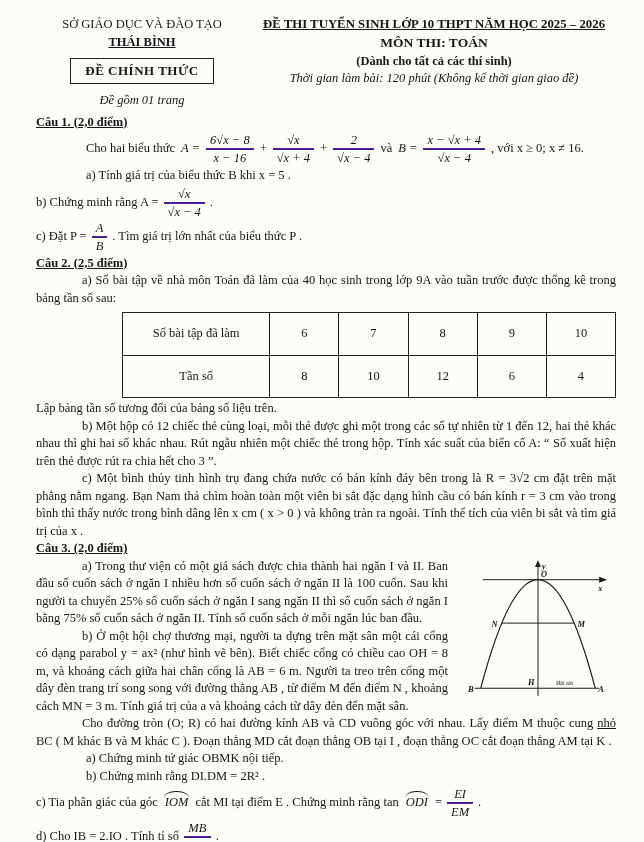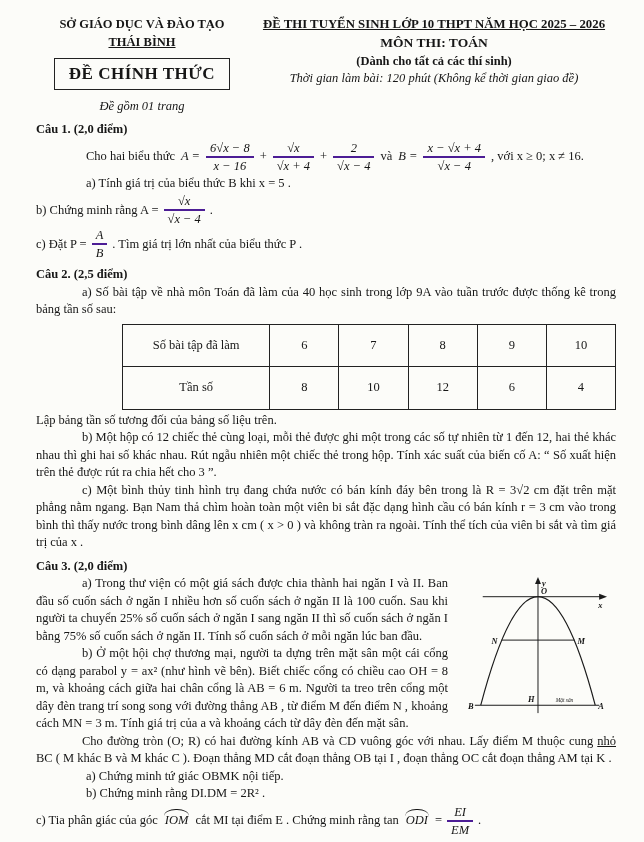--- a/index.html
+++ b/index.html
@@ -8,31 +8,31 @@
     width:644px; height:842px; margin:0 auto; background:#fcfcf9;
     font-family:"Liberation Serif","DejaVu Serif",serif;
     font-size:12.5px; line-height:1.4; color:#161616;
     padding:16px 28px 0 36px; overflow:hidden; position:relative;
   }
   .u { text-decoration:underline; }
 
   
   .header { display:flex; margin-bottom:4px; }
   .h-left { width:212px; flex-shrink:0; text-align:center; }
-  .h-left .line1 { font-weight:bold; }
+  .h-left .line1 { font-weight:normal; }
   .h-left .line2 { font-weight:bold; text-decoration:underline; }
-  .official-box { display:inline-block; border:1.5px solid #222; padding:3px 14px; margin-top:7px; font-weight:bold; font-size:17px; letter-spacing:.5px; }
+  .official-box { display:inline-block; border:1.5px solid #222; padding:3px 14px; margin-top:7px; font-weight:bold; font-size:13px; letter-spacing:.5px; }
   .pages-note { font-style:italic; margin-top:8px; text-align:center; }
   .h-right { flex:1; text-align:center; padding-left:4px; }
   .h-right .title { font-weight:bold; text-decoration:underline; font-size:12.8px; }
   .h-right .subject { font-weight:bold; font-size:13.5px; }
   .h-right .audience { font-weight:bold; }
   .h-right .duration { font-style:italic; }
 
-  .q-heading { font-weight:bold; margin-top:6px; clear:none; }
+  .q-heading { font-weight:bold; margin-top:0; clear:none;text-decoration:underline; }
   .para { margin:0; text-align:justify; text-indent:46px; }
   .noindent { text-indent:0; }
   .sub { margin-left:50px; }
 
   
   .mrow { display:flex; align-items:center; gap:6px; margin:2px 0 2px 50px; flex-wrap:nowrap; }
   .mrow2 { display:flex; align-items:center; gap:5px; margin:2px 0; }
   .mi { font-style:italic; }
   .frac { display:inline-flex; flex-direction:column; text-align:center; vertical-align:middle; font-style:italic; line-height:1.12; }
   .frac .num { border-bottom:2px solid #4c1d95; padding:0 4px 1px; }

